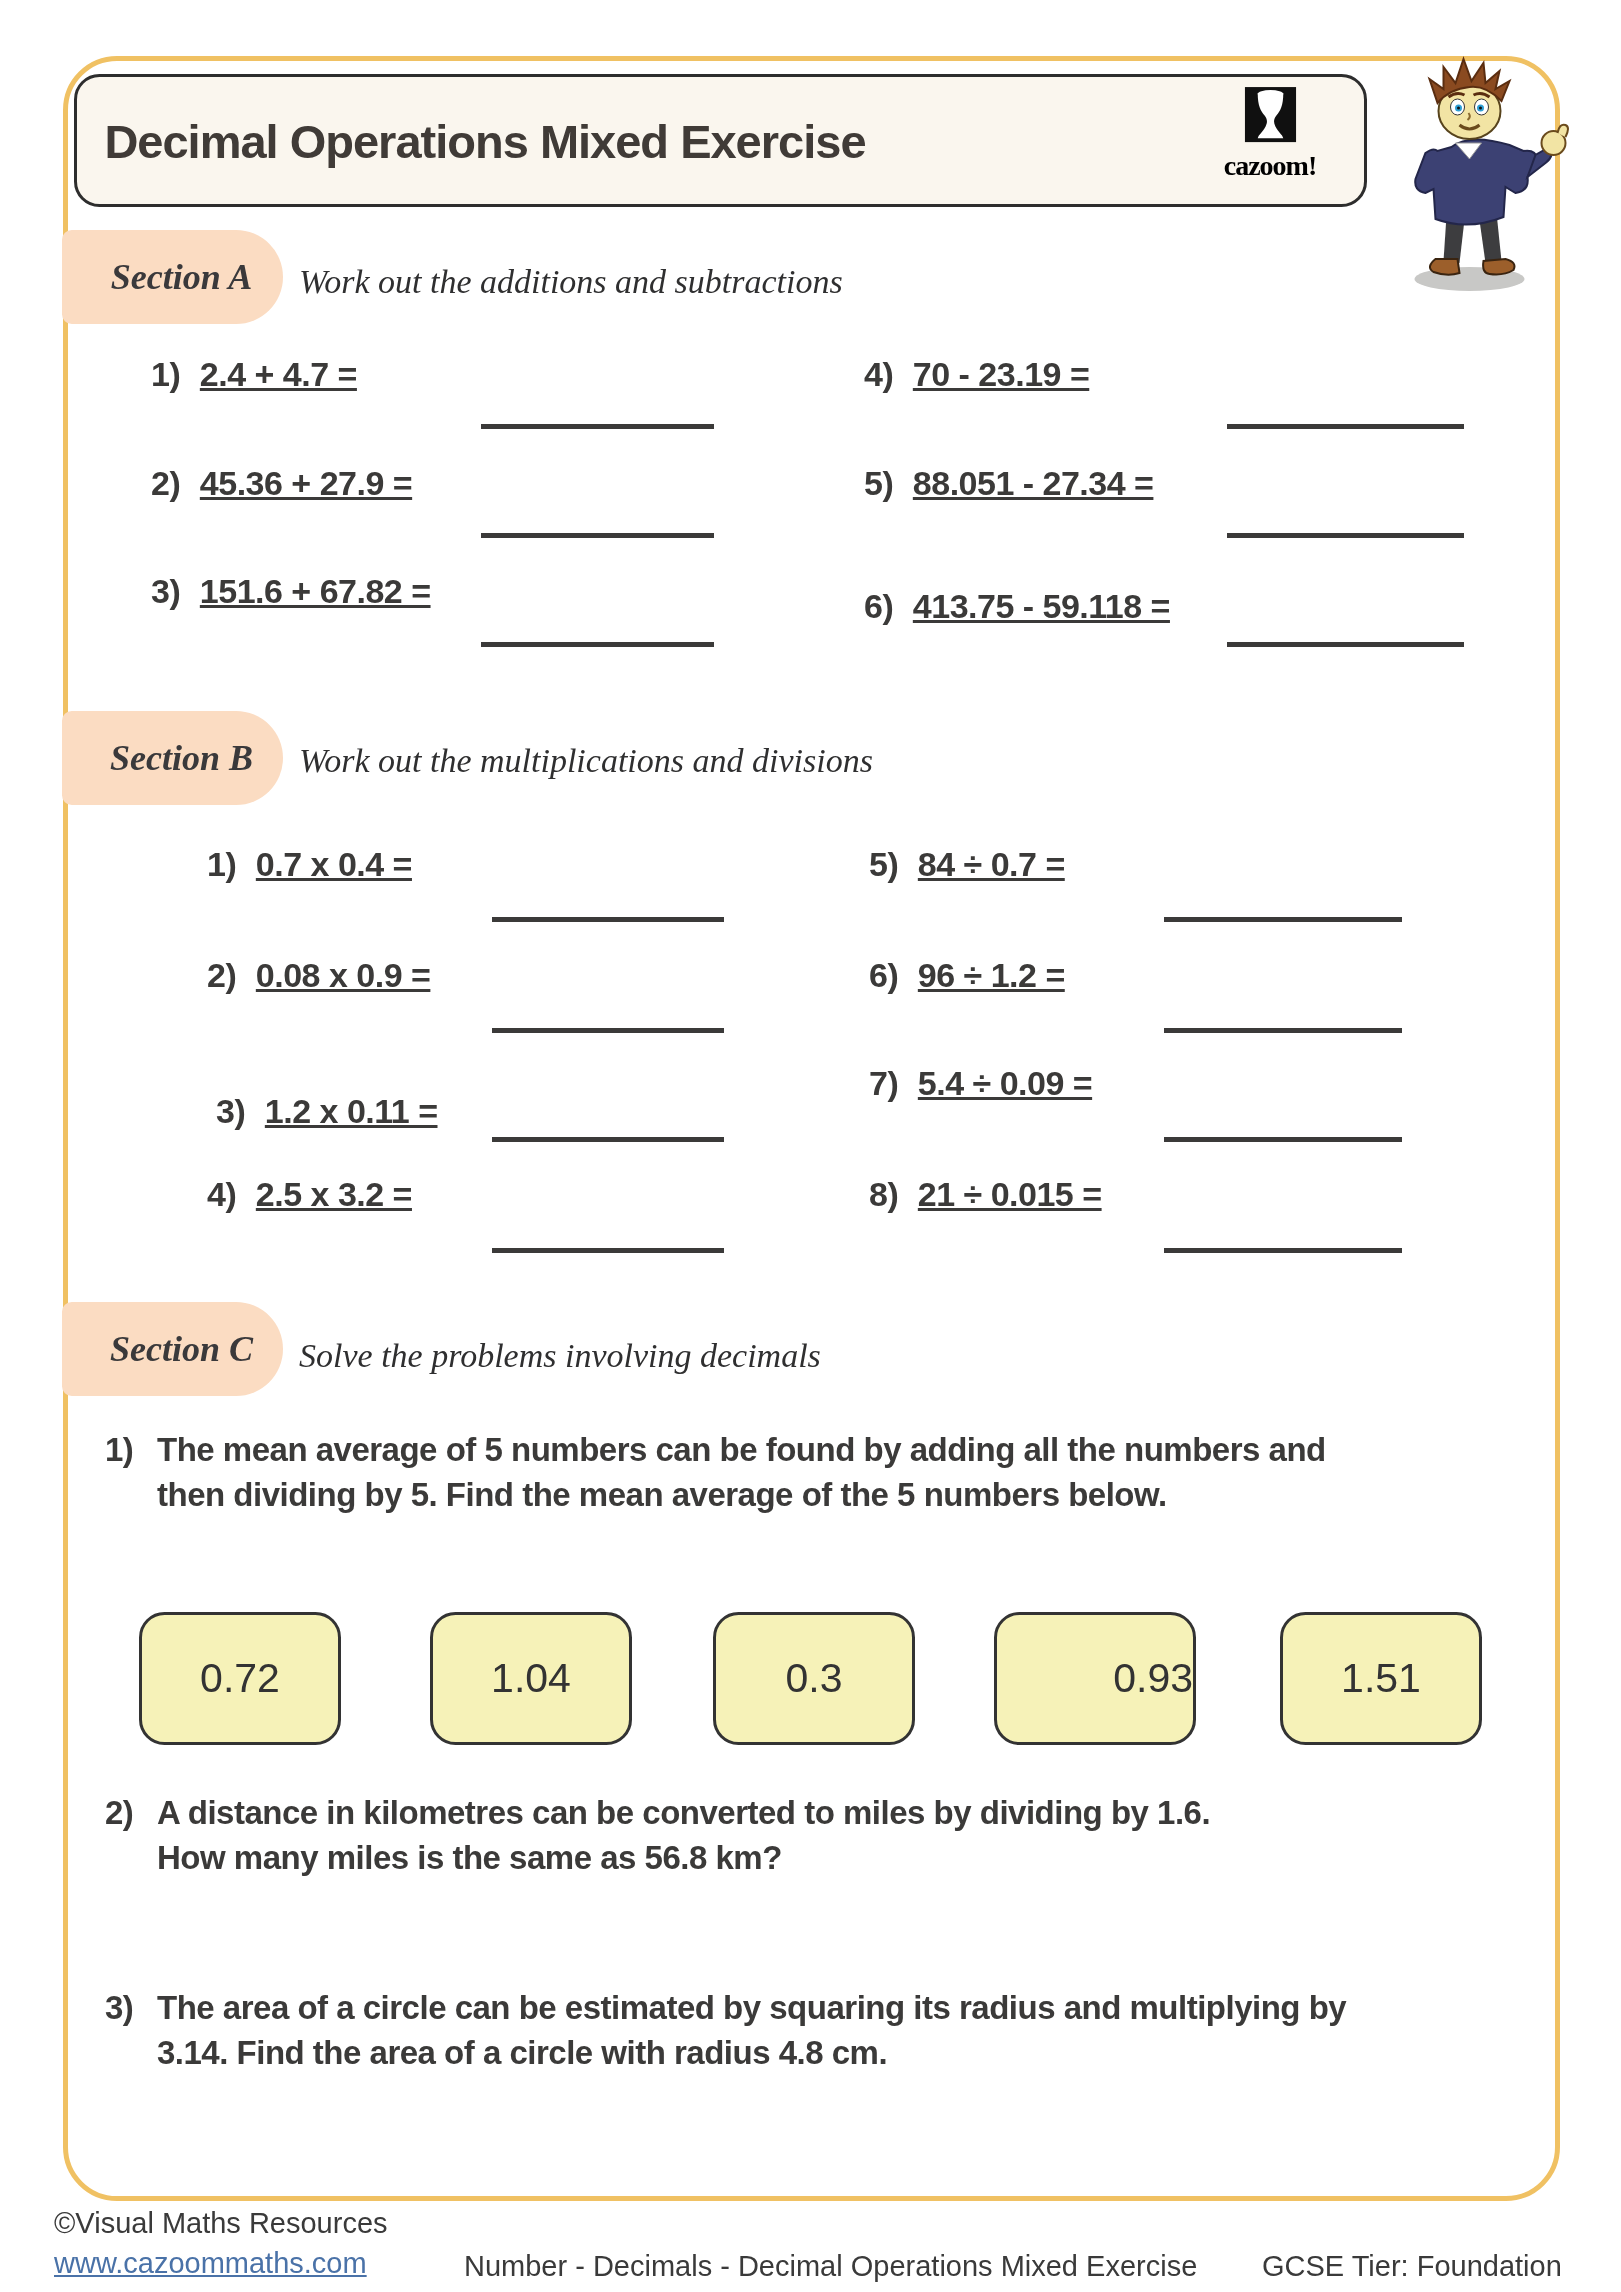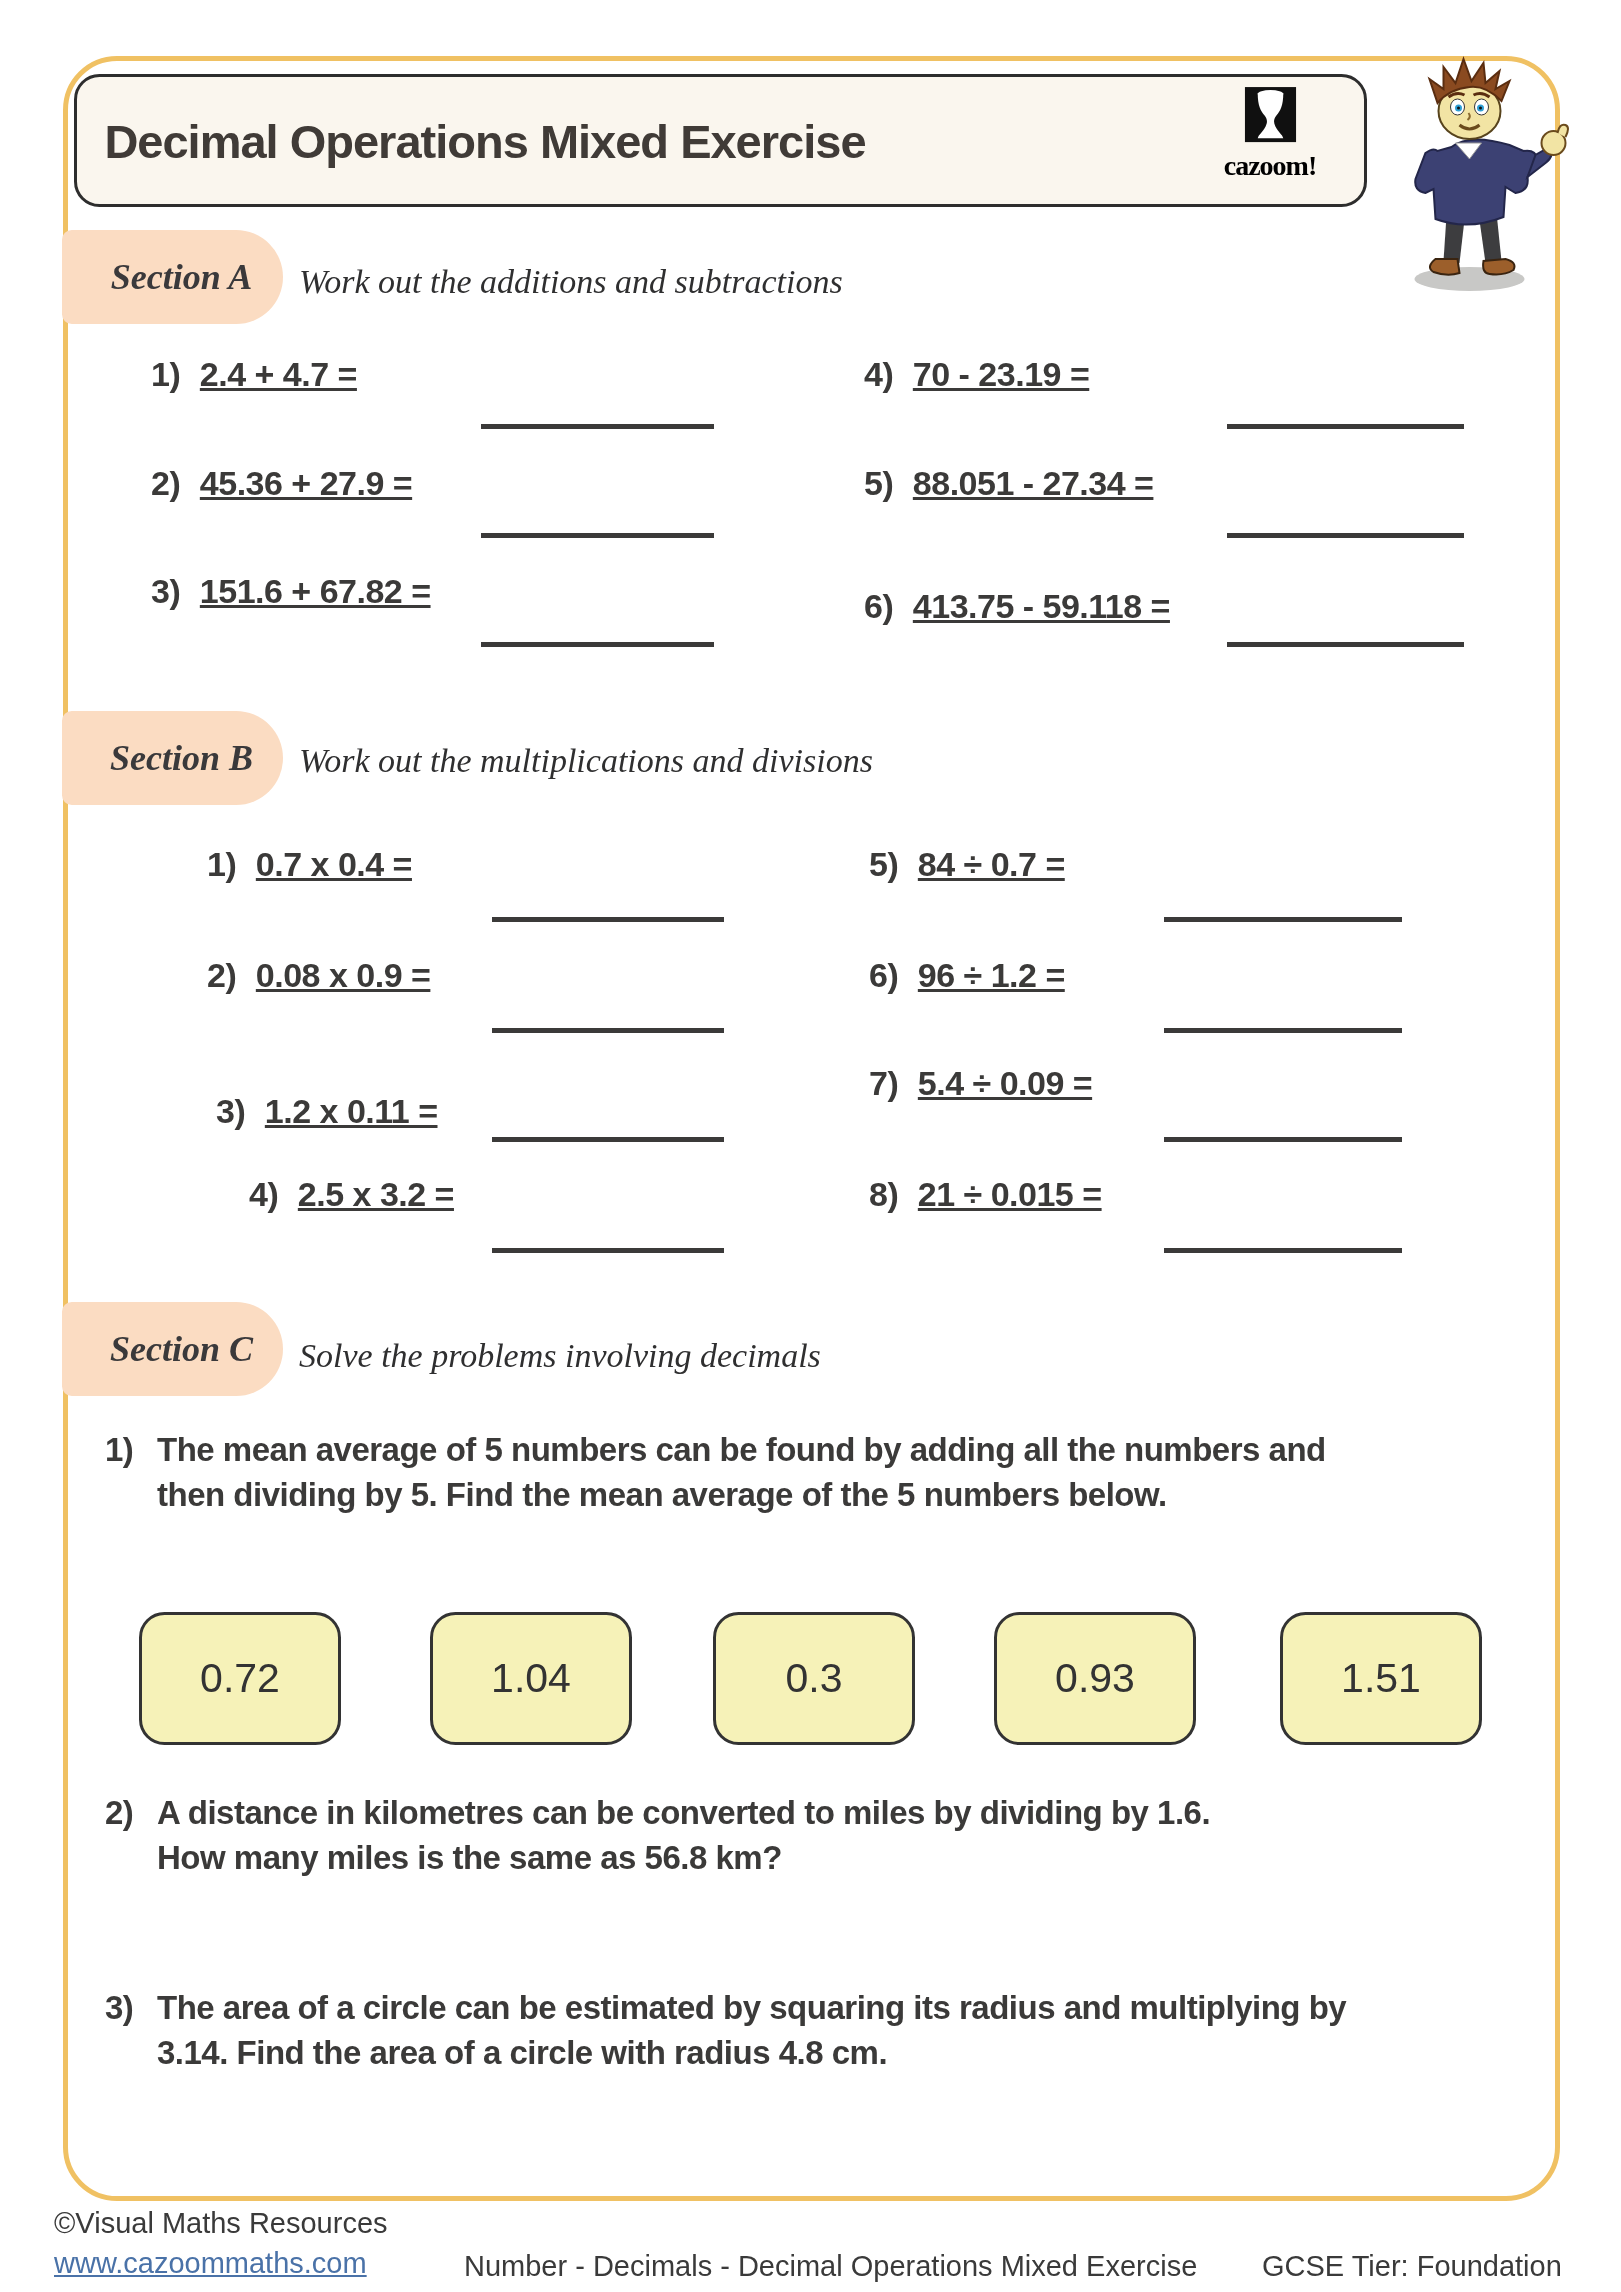--- a/index.html
+++ b/index.html
@@ -146,21 +146,21 @@
   <div class="problem" style="left:207px;top:956px;">
     <span class="num">2)</span><span>0.08 x 0.9 =</span>
   </div>
   <div class="answer-line" style="left:492px;top:1028px;width:232px;"></div>
 
   <div class="problem" style="left:216px;top:1064px;margin-top:28px;">
     <span class="num">3)</span><span>1.2 x 0.11 =</span>
   </div>
   <div class="answer-line" style="left:492px;top:1137px;width:232px;"></div>
 
-  <div class="problem" style="left:207px;top:1175px;margin-left:42px;">
+  <div class="problem" style="left:207px;top:1175px;">
     <span class="num">4)</span><span>2.5 x 3.2 =</span>
   </div>
   <div class="answer-line" style="left:492px;top:1248px;width:232px;"></div>
 
   <div class="problem" style="left:869px;top:845px;">
     <span class="num">5)</span><span>84 ÷ 0.7 =</span>
   </div>
   <div class="answer-line" style="left:1164px;top:917px;width:238px;"></div>
 
   <div class="problem" style="left:869px;top:956px;">
@@ -191,21 +191,21 @@
 
   <div class="card" style="left:139px;">
       <span>0.72</span>
     </div>
   <div class="card" style="left:430px;">
       <span>1.04</span>
     </div>
   <div class="card" style="left:713px;">
       <span>0.3</span>
     </div>
-  <div class="card" style="left:994px;">
+  <div class="card" style="left:994px;justify-content:flex-end;">
       <span>0.93</span>
     </div>
   <div class="card" style="left:1280px;">
       <span>1.51</span>
     </div>
 
   <div class="word-problem" style="left:157px;top:1790px;">
     <span class="num">2)</span>
     <div>A distance in kilometres can be converted to miles by dividing by 1.6.</div>
     <div>How many miles is the same as 56.8 km?</div>

